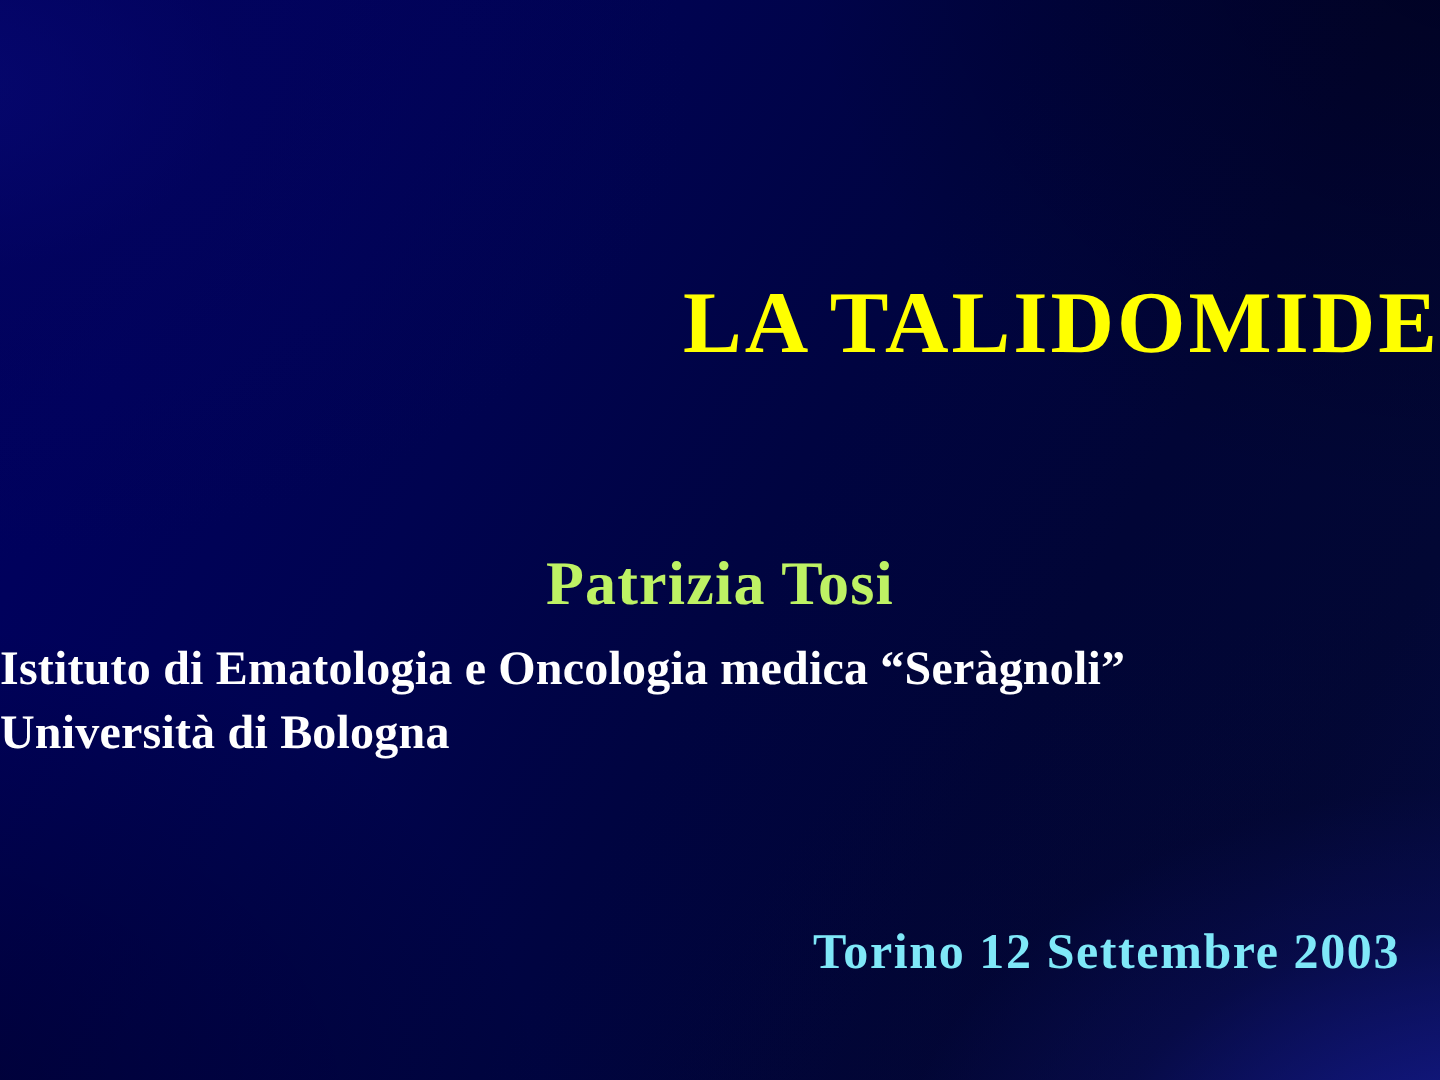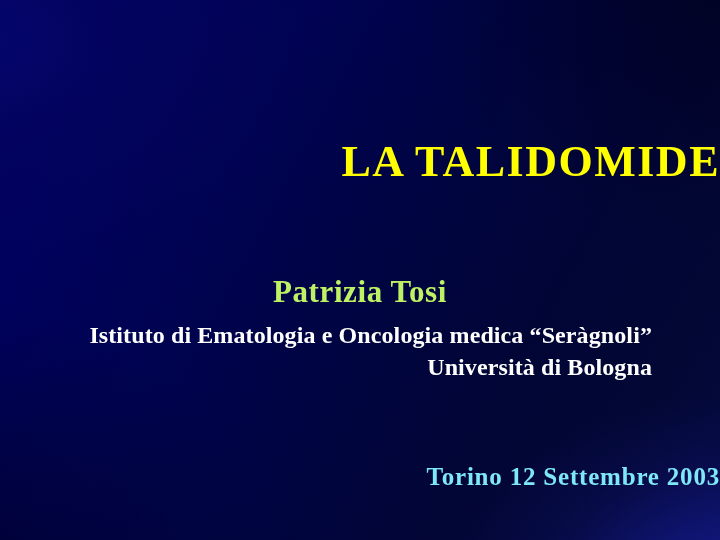--- a/index.html
+++ b/index.html
@@ -94,21 +94,21 @@
     letter-spacing: 0.6px;
     line-height: 1.1;
     white-space: nowrap;
   }
 
   #affiliation {
     position: absolute;
     top: 319px;
     left: 0;
     width: 652px;
-    text-align: right;
+    text-align: left;
     color: #ffffff;
     font-size: 24px;
     font-weight: bold;
     line-height: 1.34;
     letter-spacing: 0.1px;
   }
   #affiliation .aff-line {
     display: block;
     white-space: nowrap;
   }
@@ -118,21 +118,20 @@
     top: 463px;
     left: 0;
     width: 700px;
     text-align: right;
     color: #7fe8f8;
     font-size: 25px;
     font-weight: bold;
     letter-spacing: 0.8px;
     line-height: 1.1;
     white-space: nowrap;
-    padding-left: 20px;
   }
 </style>
 </head>
 <body>
 
 <div id="slide">
 
   <div class="bg-layer" id="bg-base"></div>
   <div class="bg-layer" id="bg-glow-bottom-right"></div>
   <div class="bg-layer" id="bg-glow-top-left"></div>

